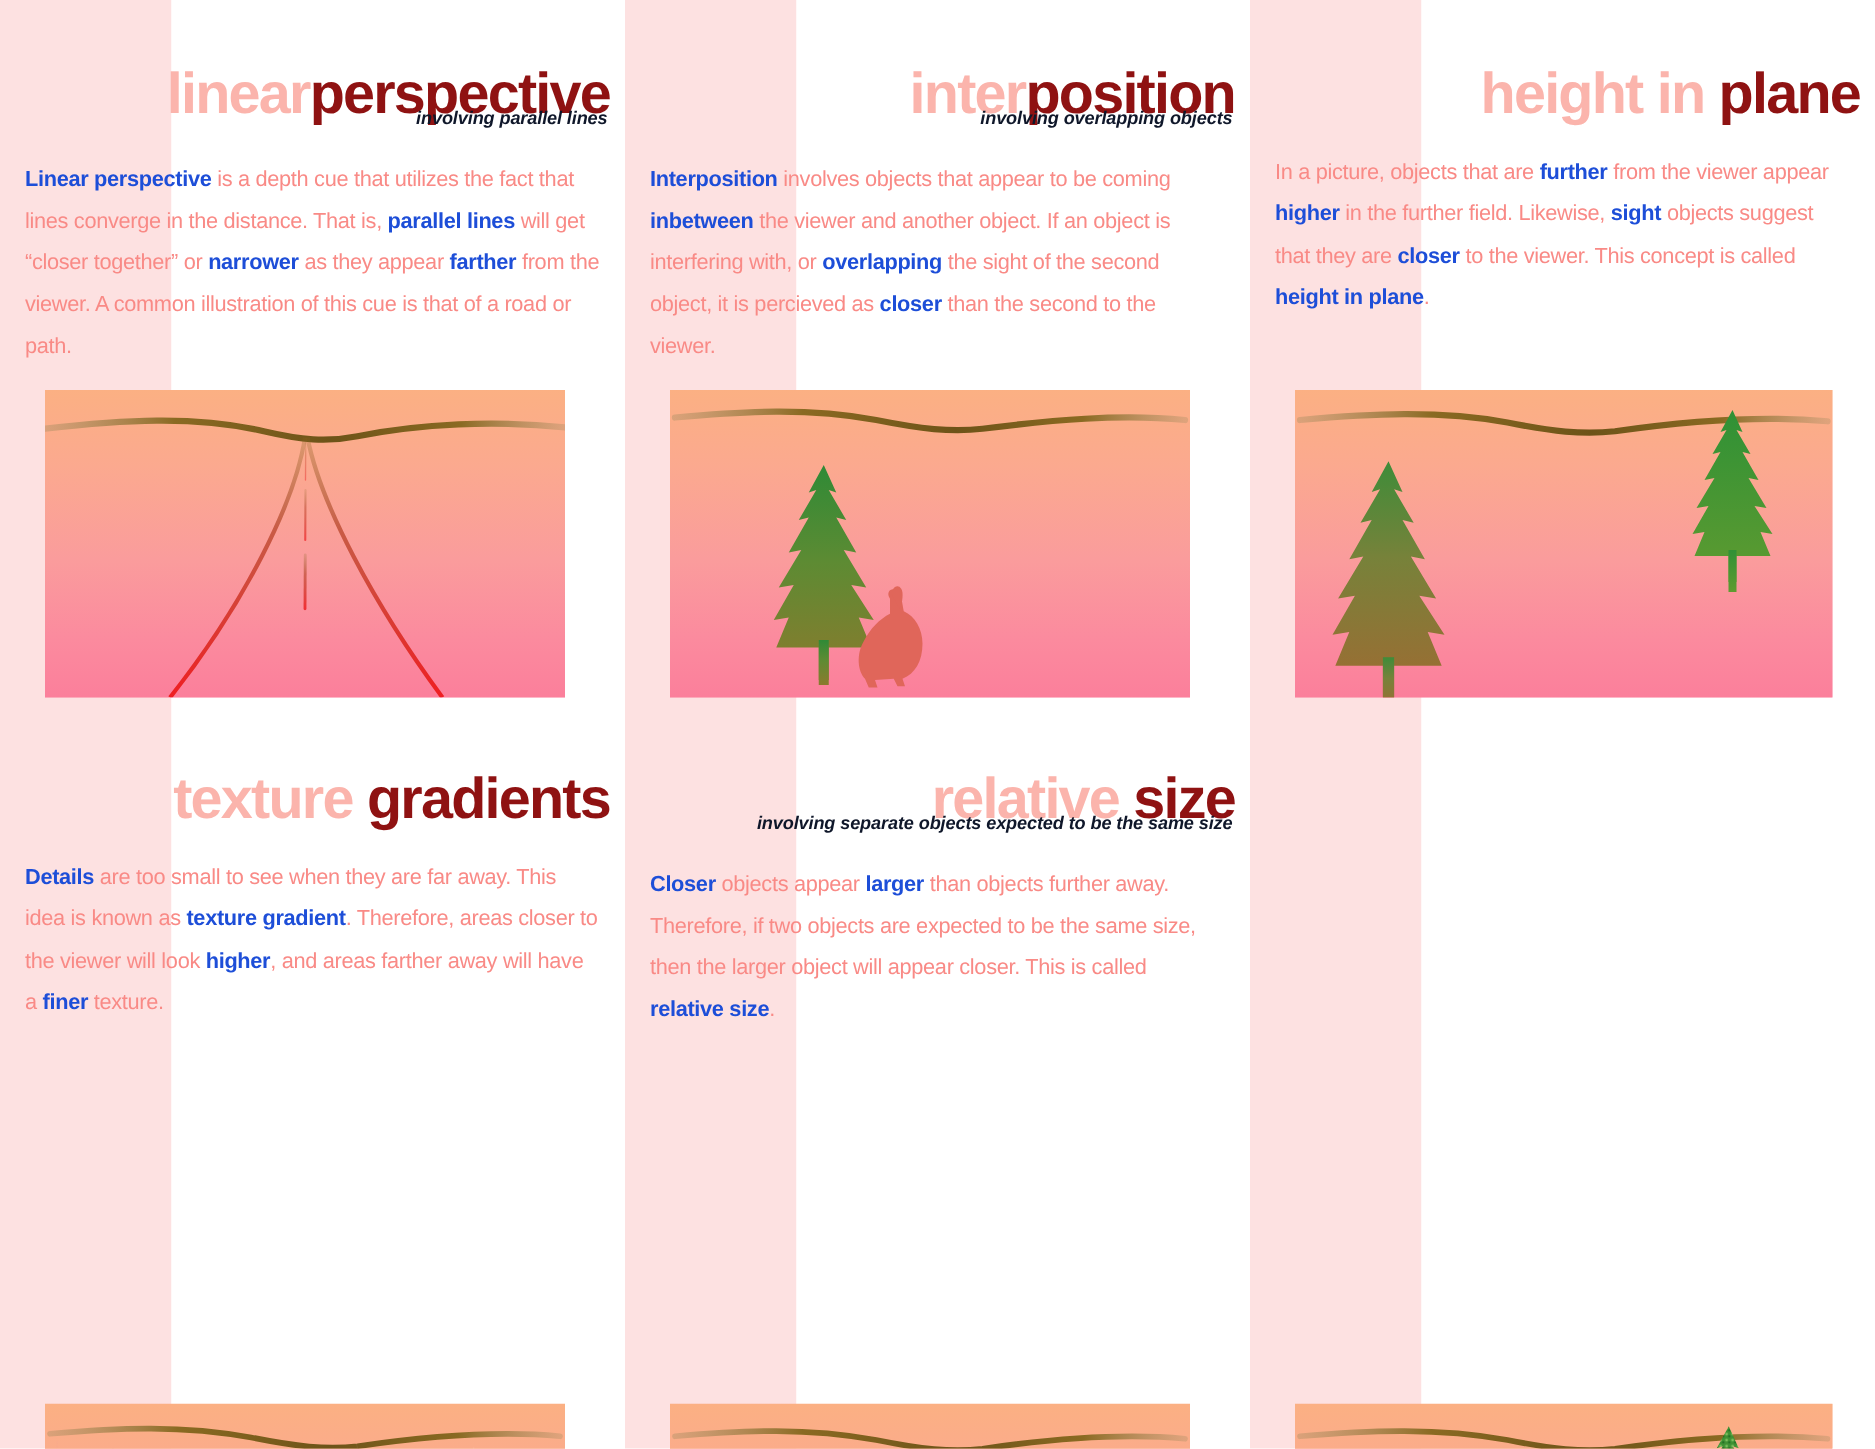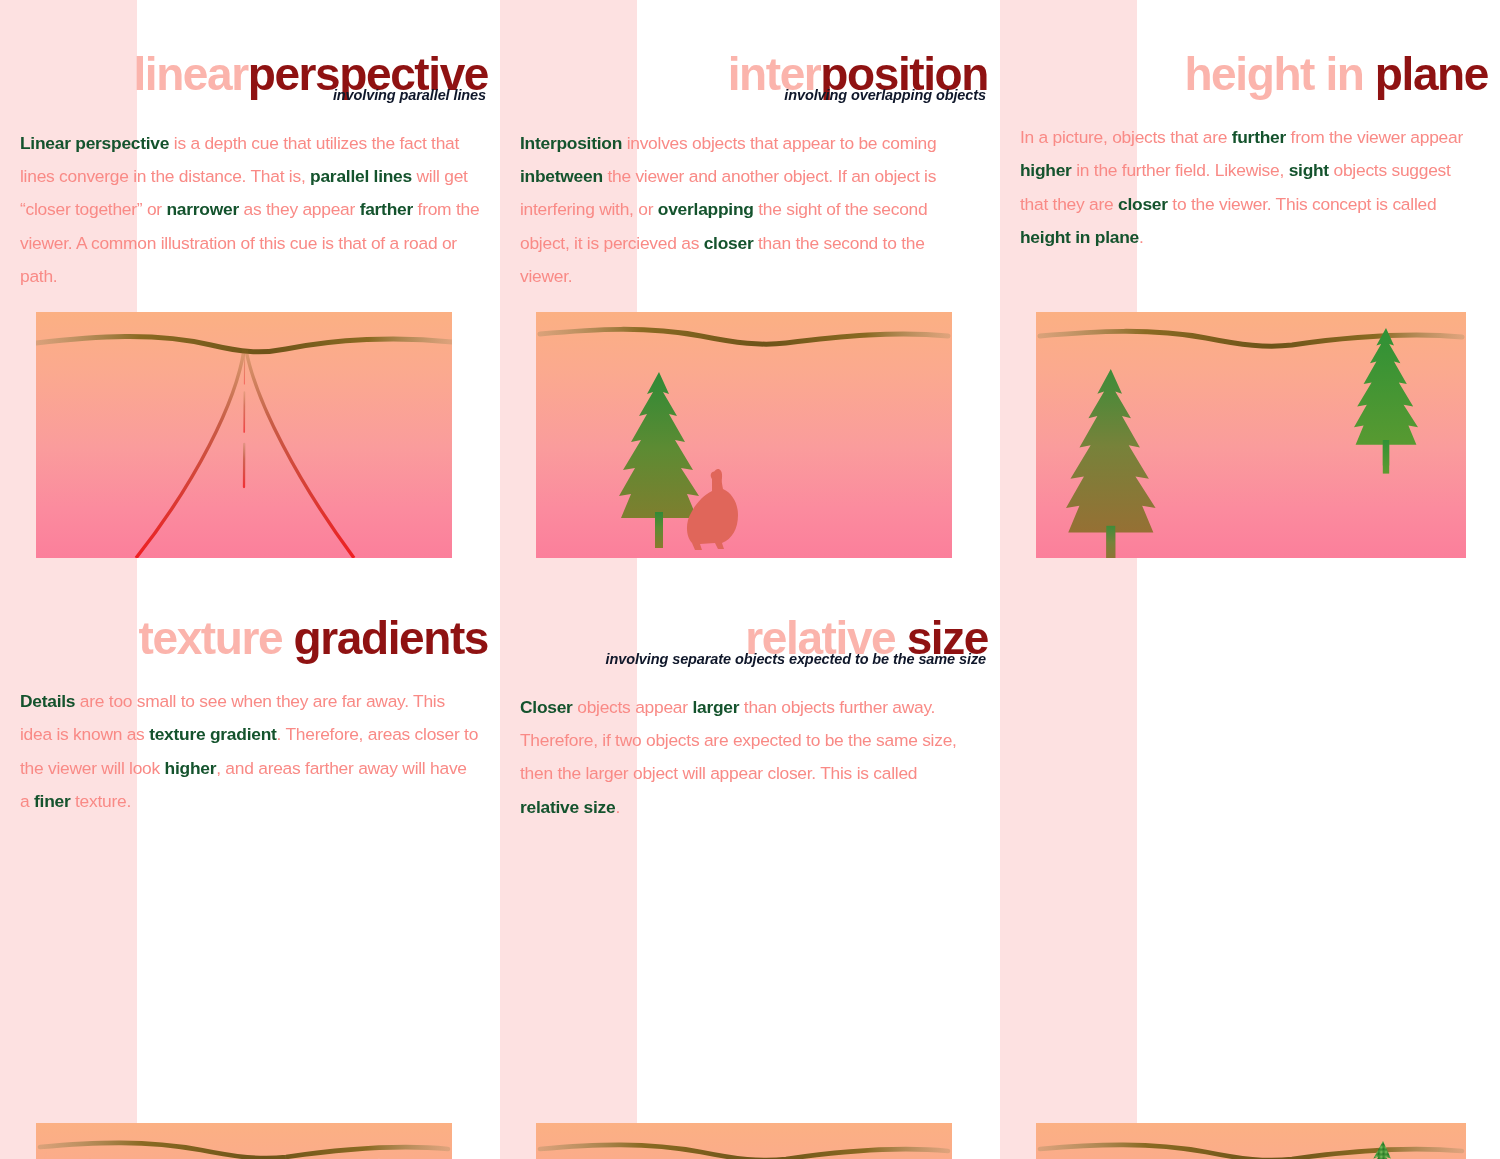--- a/index.html
+++ b/index.html
@@ -80,21 +80,21 @@
   
   .body-copy {
     margin: 24px 20px 0 20px;
     font-size: 17.4px;
     line-height: 1.92;
     color: #f98a86;
     letter-spacing: -0.25px;
     max-width: 470px;
   }
   .body-copy b {
-    color: #14532d;
+    color: #1d4ed8;
     font-weight: 700;
   }
 
   
   .illus {
     position: absolute;
     left: 36px;
     width: 416px;
     height: 246px;
     overflow: hidden;

